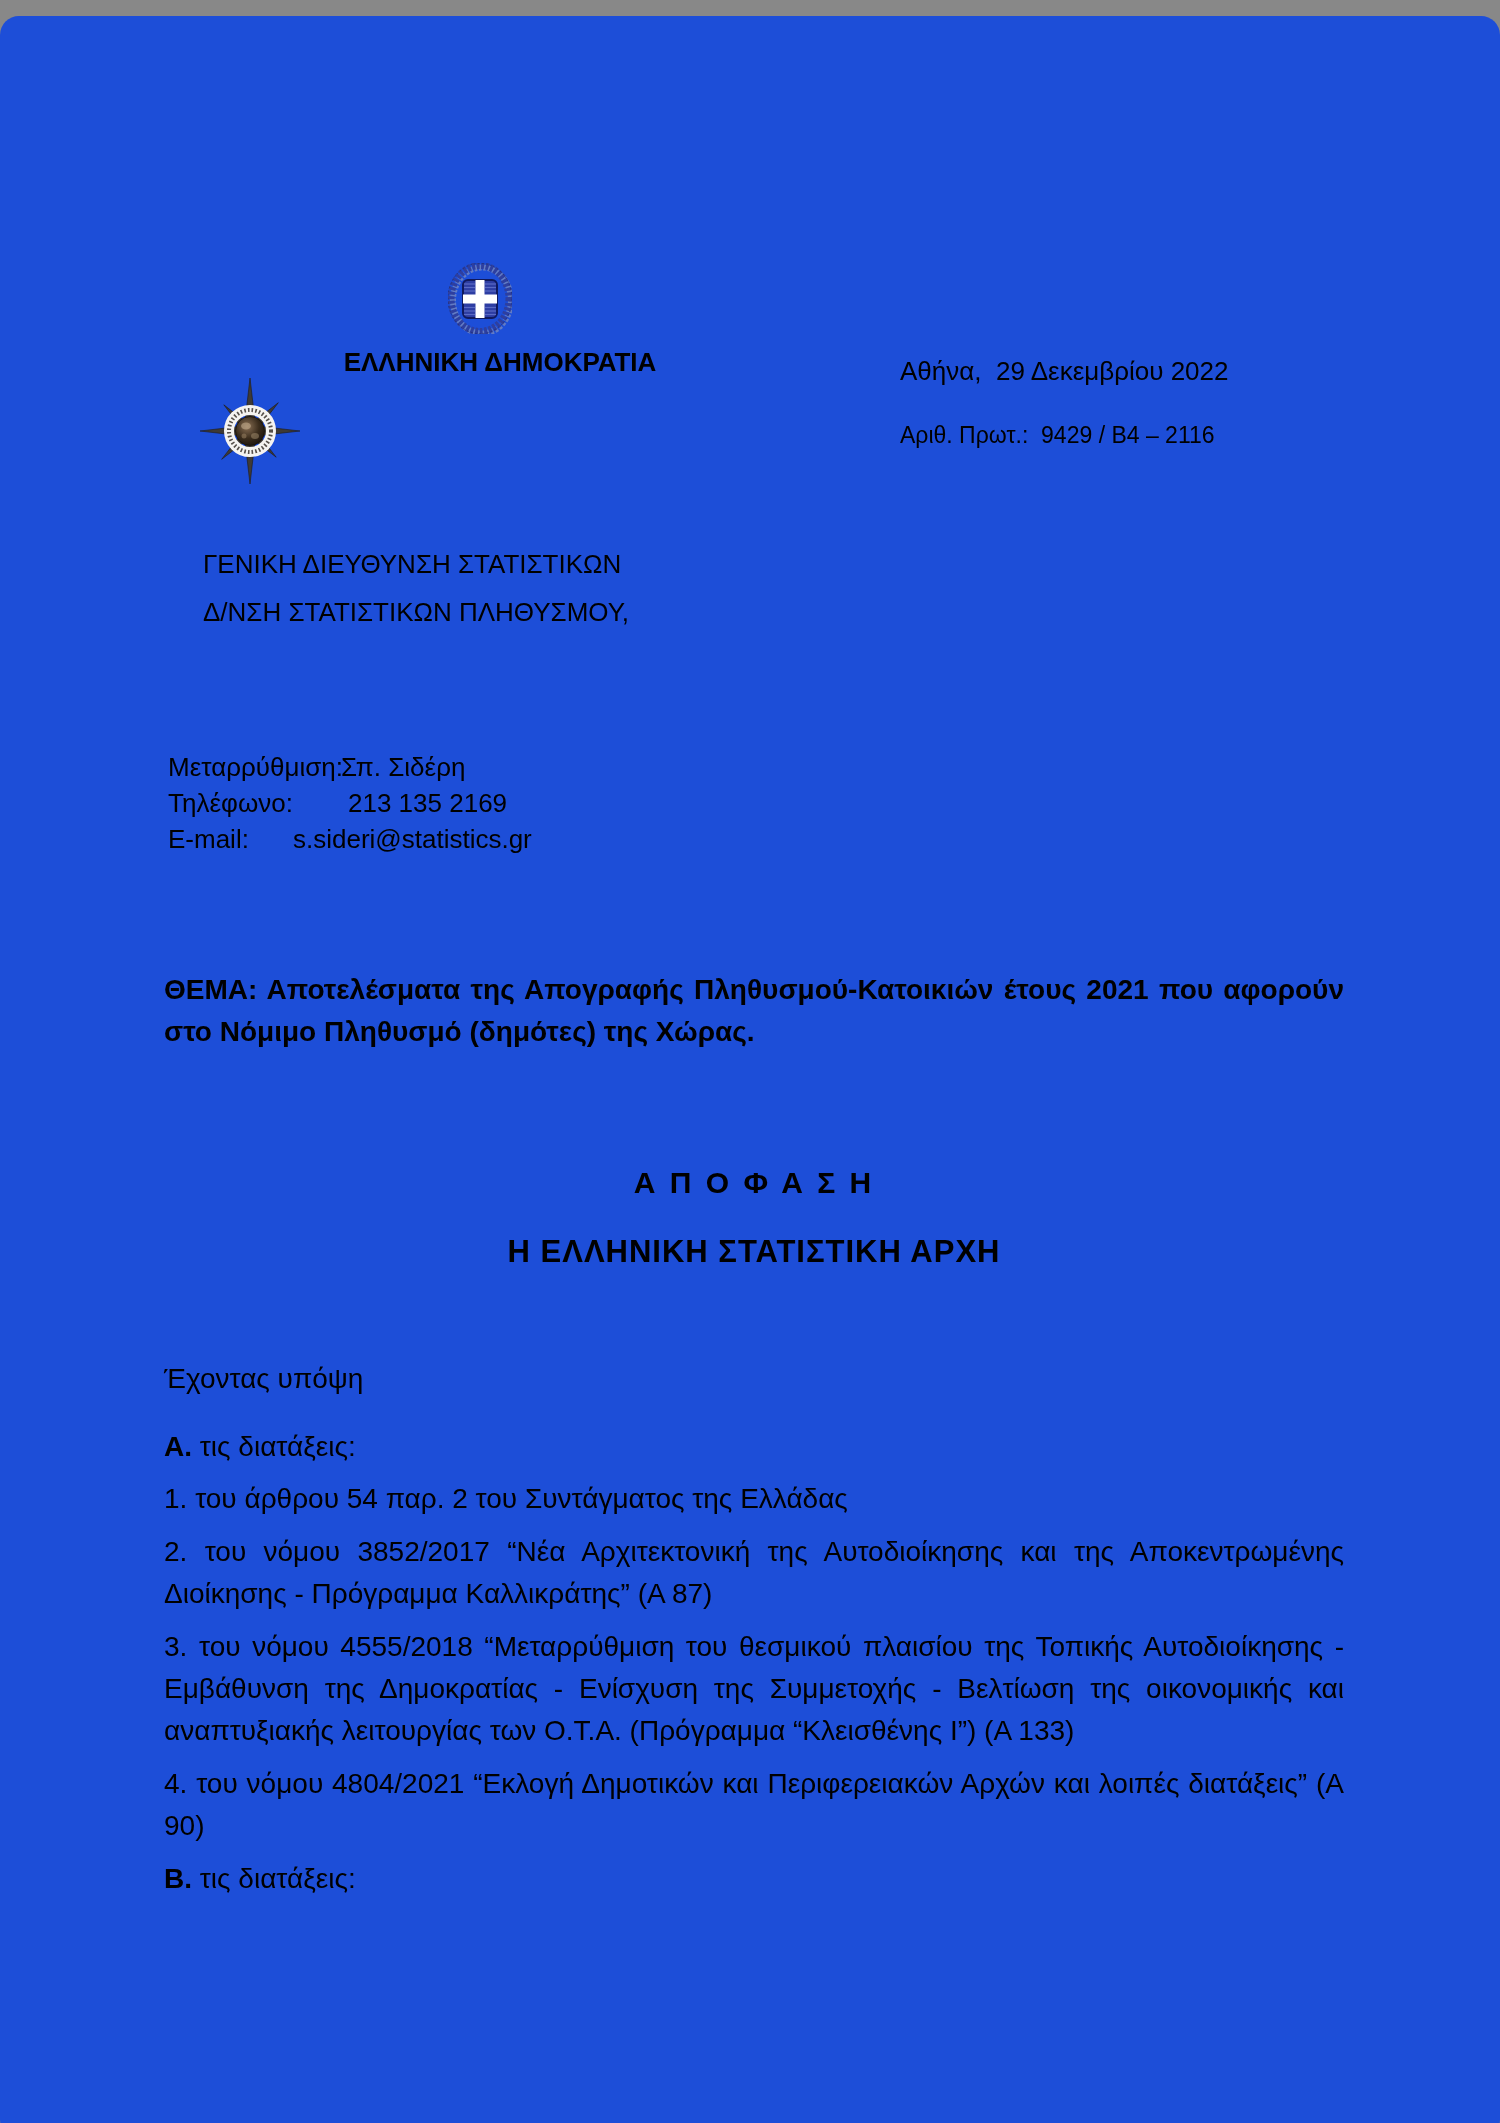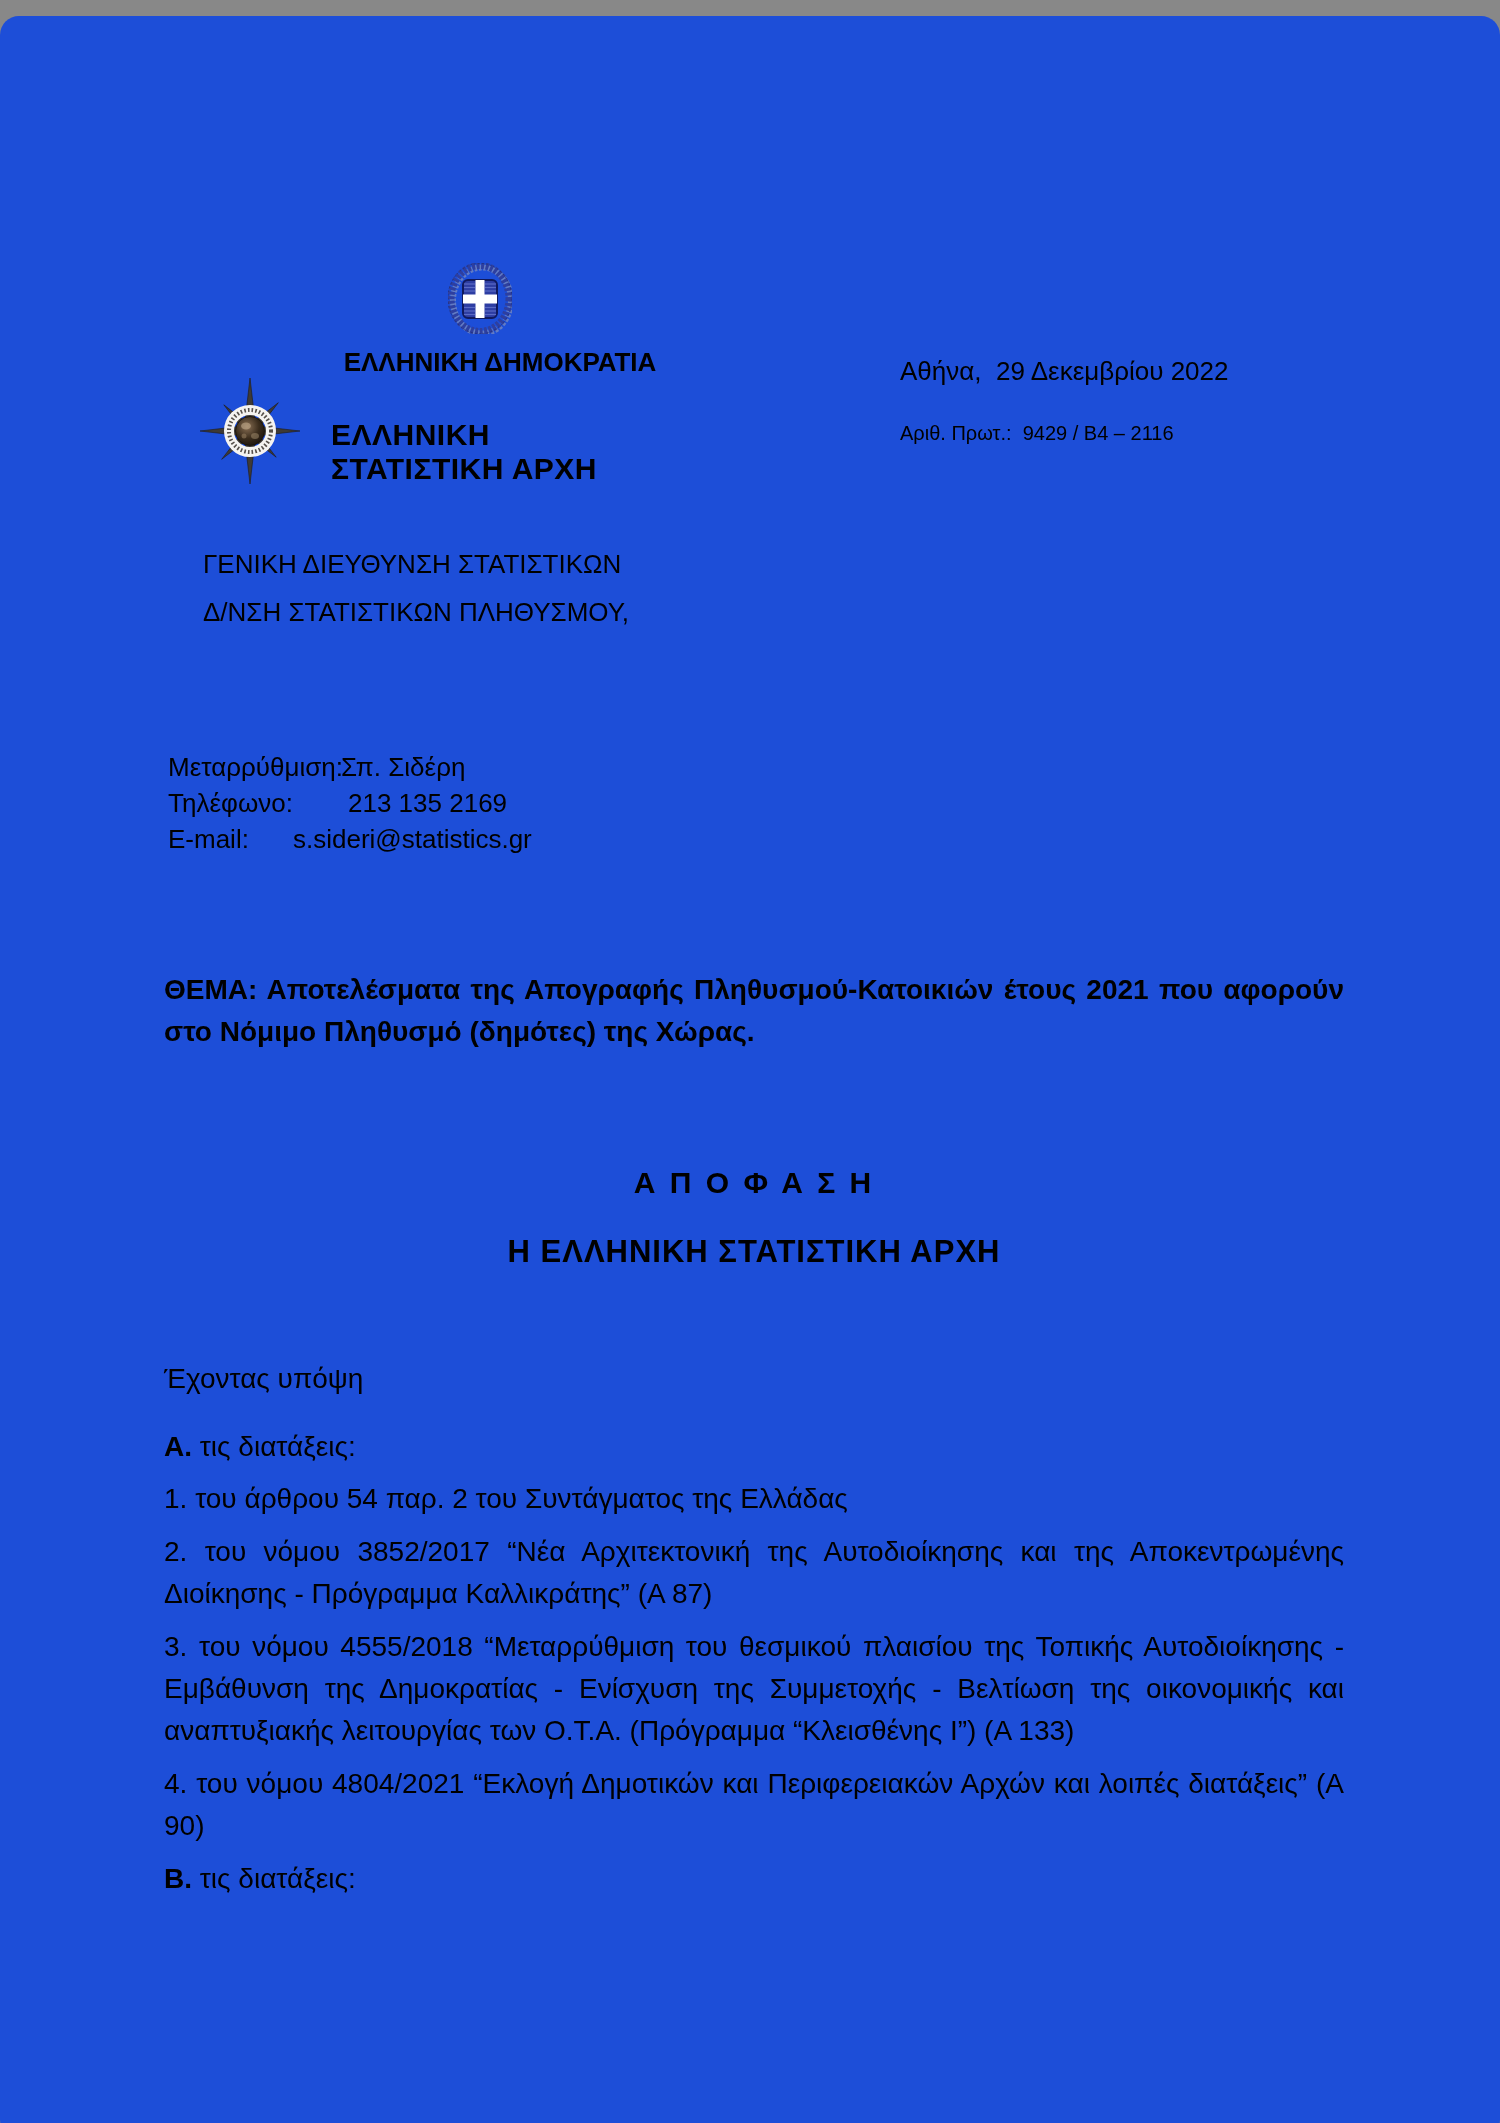--- a/index.html
+++ b/index.html
@@ -20,21 +20,21 @@
   .republic-title{
     left:330px;top:331px;width:340px;
     text-align:center;font-weight:bold;font-size:26px;line-height:30px;
   }
   .date-line{left:900px;top:340px;font-size:26px;white-space:pre-wrap;}
   .elstat-logo{left:200px;top:362px;width:100px;height:106px;}
   .authority-title{
     left:331px;top:402px;width:340px;
     font-weight:bold;font-size:30px;line-height:34px;letter-spacing:.5px;
   }
-  .protocol-line{left:900px;top:406px;font-size:20px;white-space:pre-wrap;}
+  .protocol-line{left:900px;top:406px;font-size:23px;white-space:pre-wrap;}
 
   
   .department{left:203px;top:531px;font-size:26px;line-height:35px;}
   .department .dep1{margin-bottom:13px;}
 
   
   .contact{left:168px;top:733px;font-size:26px;line-height:36px;}
   .contact .row{display:flex;}
   .contact .lab{display:inline-block;}
   .contact .row-info .lab{width:173px;}
@@ -123,21 +123,20 @@
       </g>
       <circle cx="50" cy="53" r="21" fill="none" stroke="#f5f3f0" stroke-width="10"></circle>
       <circle cx="50" cy="53" r="21" fill="none" stroke="#56504a" stroke-width="4" stroke-dasharray="1.6 2.1"></circle>
       <circle cx="50" cy="53" r="14.5" fill="url(#globeGrad)" stroke="#161007" stroke-width="0.8"></circle>
       <ellipse cx="46" cy="48" rx="5" ry="3.5" fill="#c9b394" opacity="0.55"></ellipse>
       <ellipse cx="55" cy="58" rx="4" ry="3" fill="#b49d7d" opacity="0.45"></ellipse>
       <circle cx="44" cy="58" r="2.5" fill="#a08868" opacity="0.5"></circle>
     </svg>
   </div>
 
-  <div class="abs authority-title">ΕΛΛΗΝΙΚΗ ΣΤΑΤΙΣΤΙΚΗ ΑΡΧΗ</div>
 
   <div class="abs protocol-line">Αριθ. Πρωτ.:  9429 / Β4 – 2116</div>
 
   <div class="abs department">
     <div class="dep1">ΓΕΝΙΚΗ ΔΙΕΥΘΥΝΣΗ ΣΤΑΤΙΣΤΙΚΩΝ</div>
     <div>Δ/ΝΣΗ ΣΤΑΤΙΣΤΙΚΩΝ ΠΛΗΘΥΣΜΟΥ,</div>
   </div>
 
   <div class="abs contact">
     <div class="row row-info">

